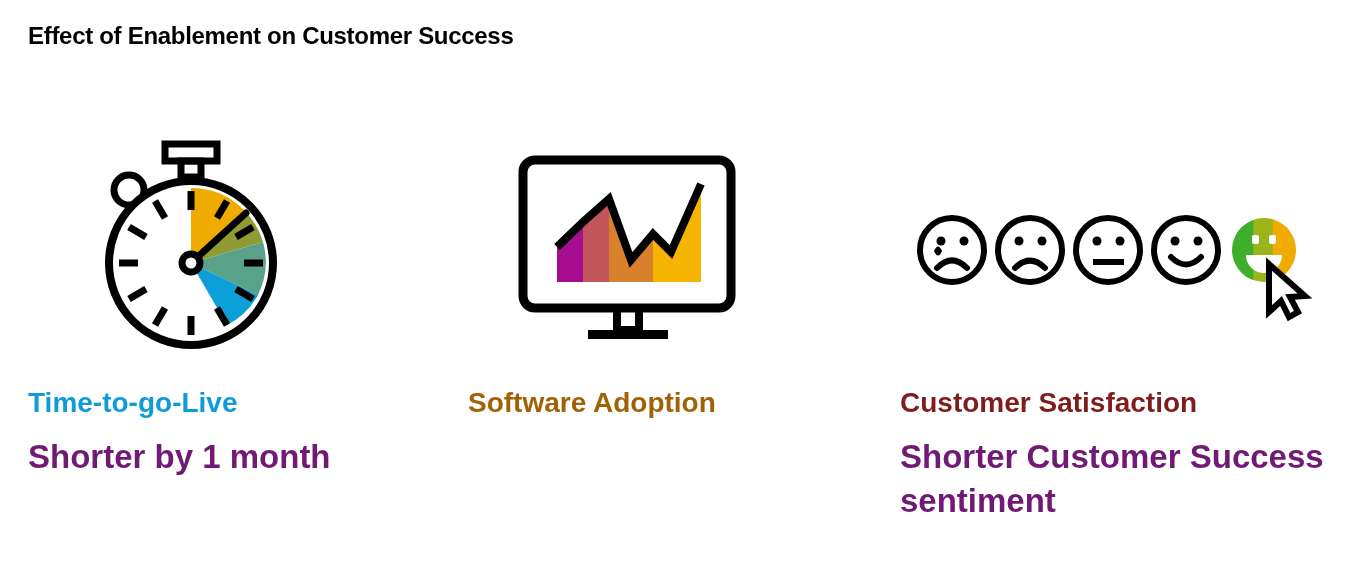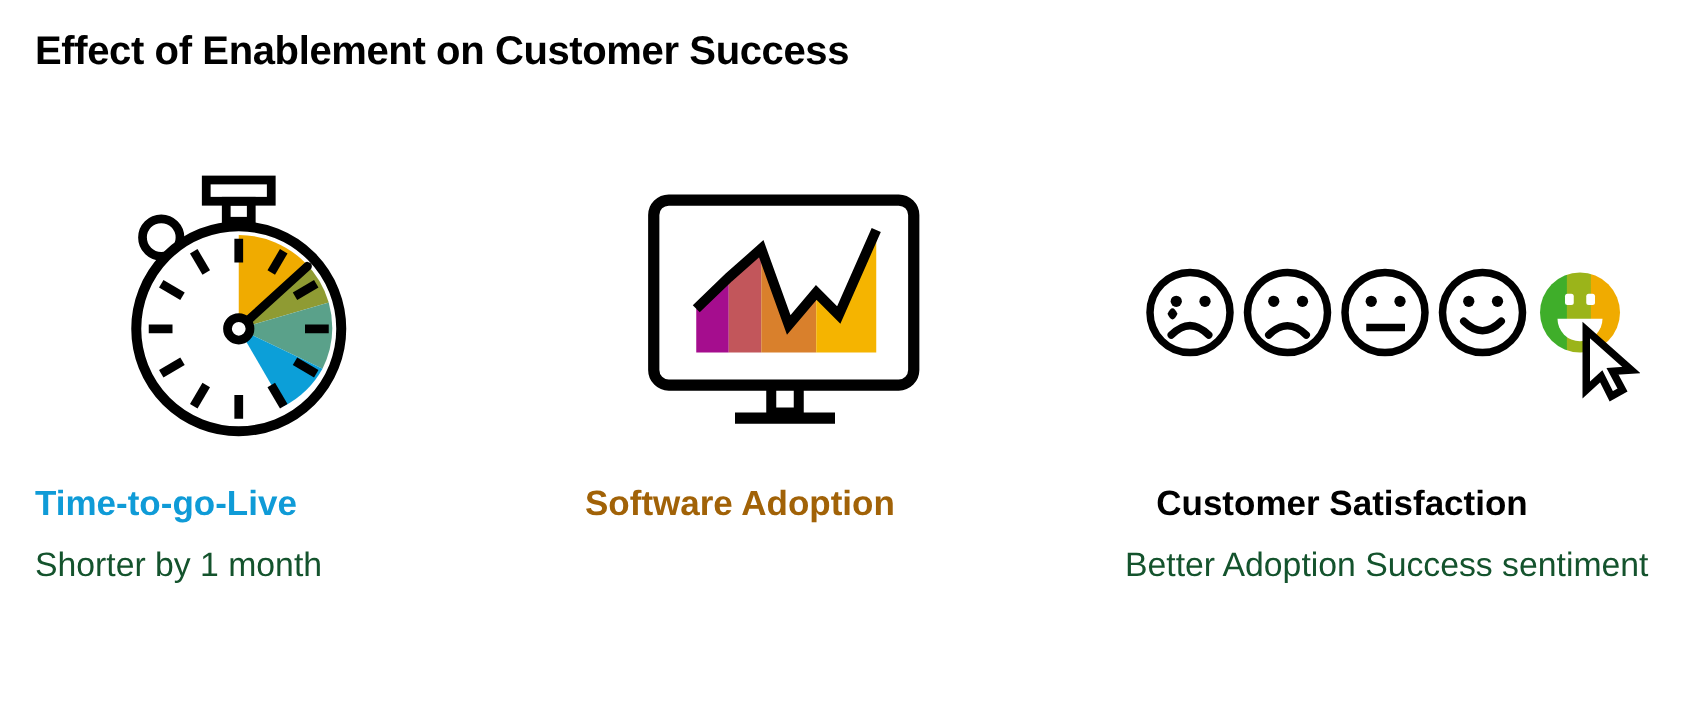--- a/index.html
+++ b/index.html
@@ -20,21 +20,21 @@
     position: relative;
     width: 1358px;
     height: 564px;
     background: #ffffff;
   }
 
   .slide-title {
     position: absolute;
     left: 28px;
     top: 22px;
-    font-size: 32px;
+    font-size: 24px;
     font-weight: bold;
     letter-spacing: -0.3px;
     color: #000000;
     white-space: nowrap;
   }
 
   .columns {
     position: absolute;
     left: 0;
     top: 130px;
@@ -66,29 +66,29 @@
     font-size: 28px;
     font-weight: bold;
     line-height: 1.1;
     white-space: nowrap;
   }
   .col-body {
     position: absolute;
     top: 305px;
     left: 0;
     width: 430px;
-    font-size: 27px;
-    font-weight: normal;
+    font-size: 33px;
+    font-weight: bold;
     line-height: 1.33;
-    color: #14532d;
+    color: #701a75;
   }
 
   .c-blue    { color: #0f9bd7; }
   .c-magenta { color: #a16207; }
-  .c-green   { color: #000000; margin-left: 25px; }
+  .c-green   { color: #7f1d1d; }
 
   .svg-icon { display: block; }
 
   
   .icon-stopwatch { position: absolute; left: 58px; top: 8px; }
   
   .icon-monitor   { position: absolute; left: 45px; top: 22px; }
   
   .icon-faces     { position: absolute; left: 12px; top: 72px; }
 </style>
@@ -217,17 +217,17 @@
             <rect x="357" y="33" width="7" height="9" rx="2" fill="#fff"></rect>
             <path d="M334 53 h36 a18 18 0 0 1 -36 0 Z" fill="#fff"></path>
           </g>
 
           <g>
             <path d="M357 62 L357 110 L369 99 L377 115 L386 110 L378 95 L393 94 Z" fill="#ffffff" stroke="#000000" stroke-width="6" stroke-linejoin="miter"></path>
           </g>
         </svg>
       </div>
       <div class="col-head c-green">Customer Satisfaction</div>
-      <div class="col-body">Better Adoption Success sentiment</div>
+      <div class="col-body">Shorter Customer Success sentiment</div>
     </div>
 
   </div>
 </div>
 
 </body></html>

